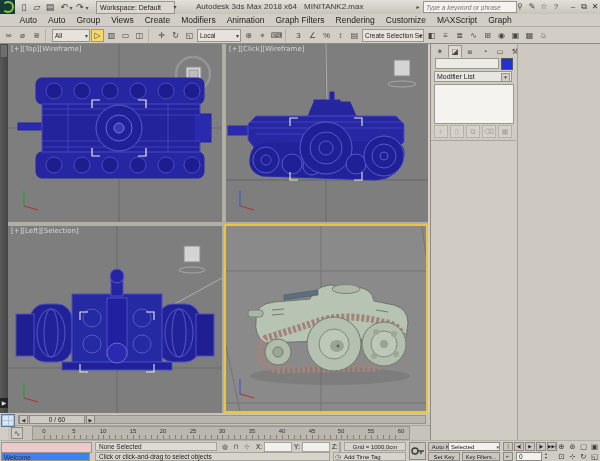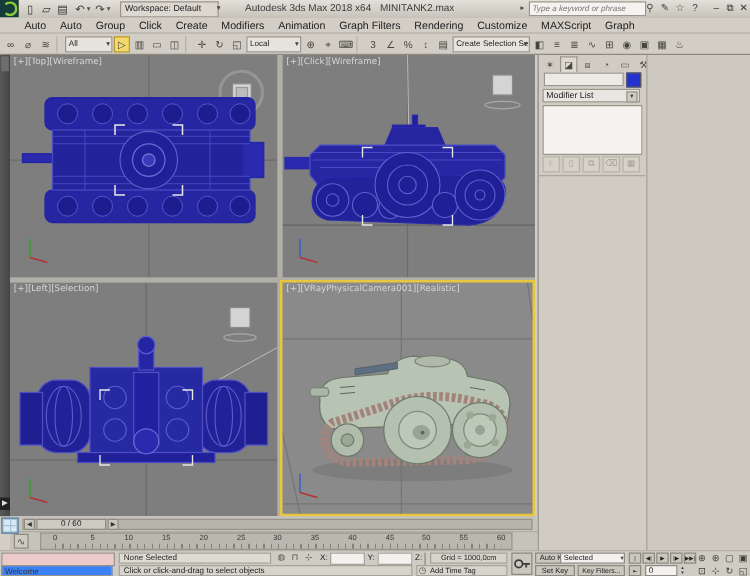--- a/index.html
+++ b/index.html
@@ -145,21 +145,21 @@
   <span class="abs ic-info" style="left:550px">?</span>
   <span class="abs winbtn" style="left:568px">–</span>
   <span class="abs winbtn" style="left:579px">⧉</span>
   <span class="abs winbtn" style="left:590px">✕</span>
 </div>
 
 <div id="menubar" class="abs">
   <span class="menu-item">Auto</span>
   <span class="menu-item">Auto</span>
   <span class="menu-item">Group</span>
-  <span class="menu-item">Click</span>
+  <span class="menu-item">Views</span>
   <span class="menu-item">Create</span>
   <span class="menu-item">Modifiers</span>
   <span class="menu-item">Animation</span>
   <span class="menu-item">Graph Filters</span>
   <span class="menu-item">Rendering</span>
   <span class="menu-item">Customize</span>
   <span class="menu-item">MAXScript</span>
   <span class="menu-item">Graph</span>
 </div>
 
@@ -342,21 +342,20 @@
         <path d="M80 146 h-8 v-8"></path>
     </g>
     <g stroke-width="1.2" fill="none">
       <line x1="16" y1="172" x2="16" y2="157" stroke="#2f9e2f"></line>
       <line x1="16" y1="172" x2="30" y2="176" stroke="#b23434"></line>
     </g>
   </svg>
 </div>
 
 <div id="vp-cam" class="abs vp">
-  <span class="vplabel">[+][VRayPhysicalCamera001][Realistic]</span>
   <svg width="200" height="185" viewBox="0 0 200 185">
     <line x1="0" y1="45" x2="200" y2="45" stroke="#757575"></line>
     <line x1="0" y1="177" x2="200" y2="177" stroke="#757575"></line>
     <line x1="95" y1="0" x2="95" y2="185" stroke="#757575"></line>
     <line x1="0" y1="120" x2="14" y2="185" stroke="#757575"></line>
     <line x1="196" y1="0" x2="200" y2="30" stroke="#757575"></line>
     <ellipse cx="104" cy="150" rx="80" ry="9" fill="#6f6f6f" opacity="0.5"></ellipse>
     <path d="M30 95 Q28 78 48 76 L84 73 Q88 61 104 59 L132 61 Q146 63 148 75 L168 79 Q182 83 182 97 L180 112 L38 117 Q28 108 30 95 Z" fill="#b7c3b3" stroke="#6a7667" stroke-width="1"></path>
     <ellipse cx="120" cy="63" rx="14" ry="4.5" fill="#aeb9a9" stroke="#788473"></ellipse>
     <path d="M58 69 L92 64 L92 69 L58 74 Z" fill="#5d6f80" stroke="#49596a" stroke-width="0.6"></path>

